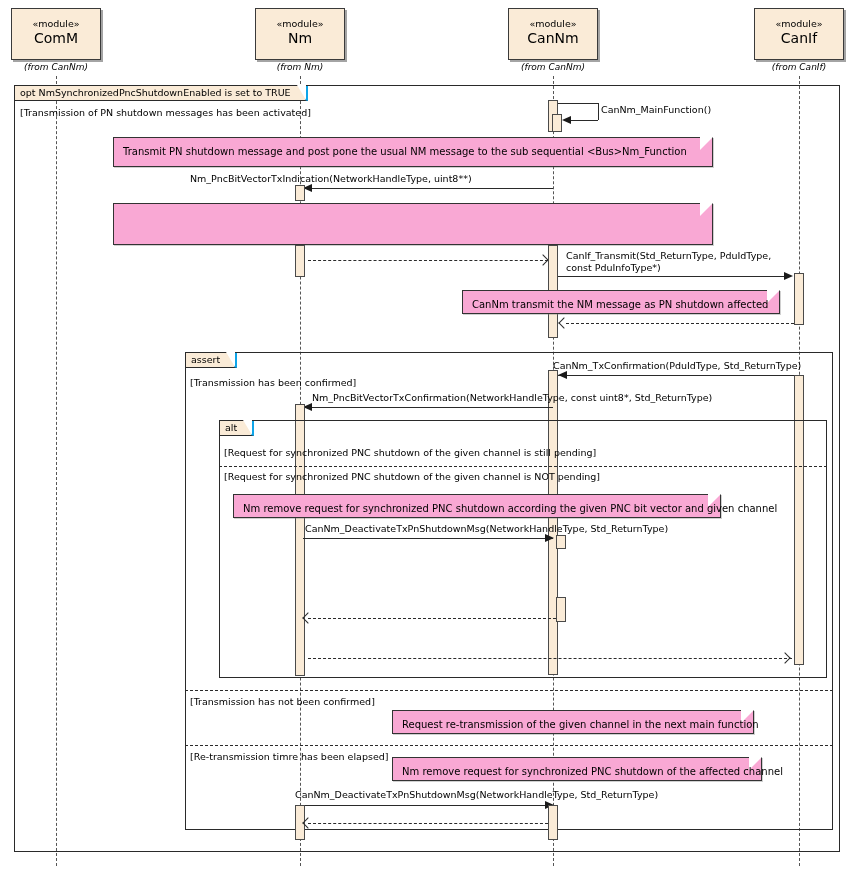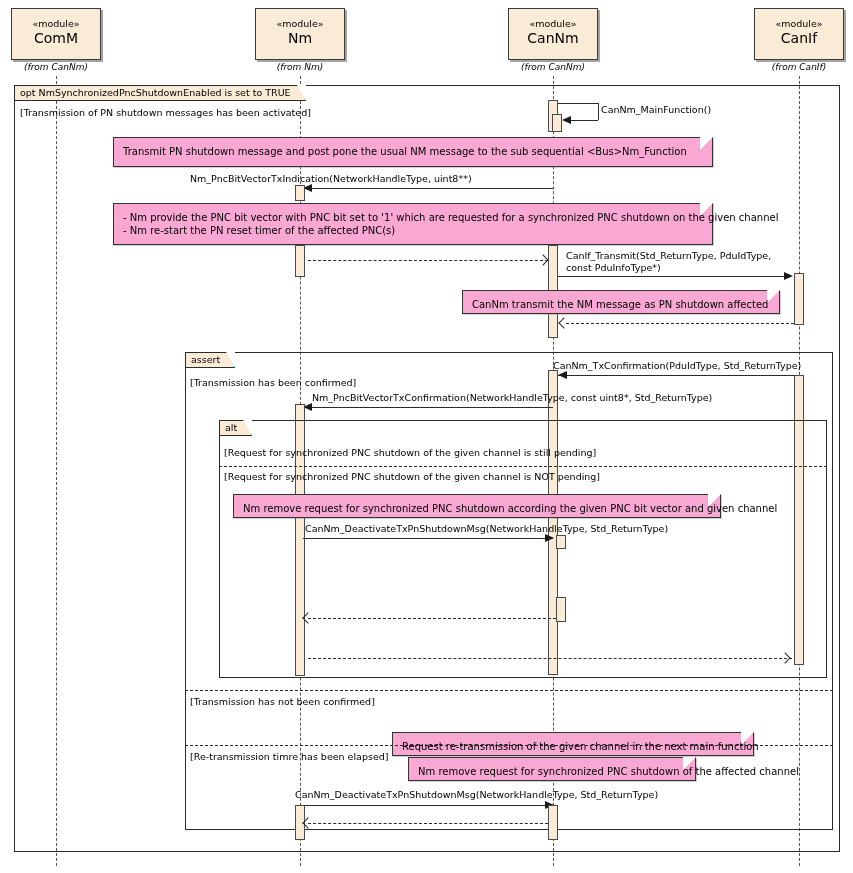--- a/index.html
+++ b/index.html
@@ -58,21 +58,21 @@
   .frag {
     position: absolute;
     box-sizing: border-box;
     border: 1px solid #2a2a2a;
     background: transparent;
   }
   .frag > .tag {
     position: absolute;
     top: 0; left: 0;
     background: #faebd7;
-    border-right: 1px solid #0ea5e9;
+    border-right: 3px solid #0ea5e9;
     border-bottom: 1px solid #2a2a2a;
     font-size: 9.5px;
     padding: 1px 14px 1px 5px;
     line-height: 12px;
     color: #000;
     white-space: nowrap;
   }
   .frag > .tag::after {
     content: "";
     position: absolute;
@@ -240,24 +240,20 @@
   </div>
 
   <div class="msglabel" style="left:190px; top:173px;">Nm_PncBitVectorTxIndication(NetworkHandleType, uint8**)</div>
   <div class="msgline" style="left:303px; top:188px; width:250px;"></div>
   <div class="arrowhead left-solid" style="left:303px; top:184px;"></div>
   <div class="act" style="left:295px; top:185px; height:16px;"></div>
 
   <div class="note" style="left:113px; top:203px; width:600px; height:42px;">
     <div class="fold"></div>
       <div class="foldline"></div>
-    <div class="body">
-      <div class="line">- Nm provide the PNC bit vector with PNC bit set to '1' which are requested for a synchronized PNC shutdown on the given channel</div>
-      <div class="line">- Nm re-start the PN reset timer of the affected PNC(s)</div>
-    </div>
   </div>
 
   <div class="act" style="left:295px; top:245px; height:32px;"></div>
   <div class="msgline dashed" style="left:308px; top:260px; width:240px;"></div>
   <div class="arrowhead right-open" style="left:539px; top:256px;"></div>
 
   <div class="msglabel" style="left:566px; top:250px;">CanIf_Transmit(Std_ReturnType, PduIdType,</div>
   <div class="msglabel" style="left:566px; top:262px;">const PduInfoType*)</div>
   <div class="msgline" style="left:558px; top:276px; width:232px;"></div>
   <div class="arrowhead right-solid" style="left:784px; top:272px;"></div>
@@ -313,32 +309,32 @@
   <div class="act" style="left:556px; top:597px; height:25px;"></div>
   <div class="msgline dashed" style="left:308px; top:618px; width:248px;"></div>
   <div class="arrowhead left-open" style="left:304px; top:614px;"></div>
 
   <div class="msgline dashed" style="left:308px; top:658px; width:484px;"></div>
   <div class="arrowhead right-open" style="left:781px; top:654px;"></div>
 
   <div class="divider" style="left:185px; top:690px; width:648px;"></div>
   <div class="guard" style="left:190px; top:696px;">[Transmission has not been confirmed]</div>
 
-  <div class="note" style="left:392px; top:732px; width:362px; height:24px;">
+  <div class="note" style="left:392px; top:710px; width:362px; height:24px;">
     <div class="fold"></div>
       <div class="foldline"></div>
     <div class="body">
       <div class="line">Request re-transmission of the given channel in the next main function</div>
     </div>
   </div>
 
   <div class="divider" style="left:185px; top:745px; width:648px;"></div>
   <div class="guard" style="left:190px; top:751px;">[Re-transmission timre has been elapsed]</div>
 
-  <div class="note" style="left:408px; top:757px; width:288px; height:24px;">
+  <div class="note" style="left:392px; top:757px; width:370px; height:24px;">
     <div class="fold"></div>
       <div class="foldline"></div>
     <div class="body">
       <div class="line">Nm remove request for synchronized PNC shutdown of the affected channel</div>
     </div>
   </div>
 
   <div class="msglabel" style="left:295px; top:789px;">CanNm_DeactivateTxPnShutdownMsg(NetworkHandleType, Std_ReturnType)</div>
   <div class="msgline" style="left:300px; top:805px; width:253px;"></div>
   <div class="arrowhead right-solid" style="left:545px; top:801px;"></div>

